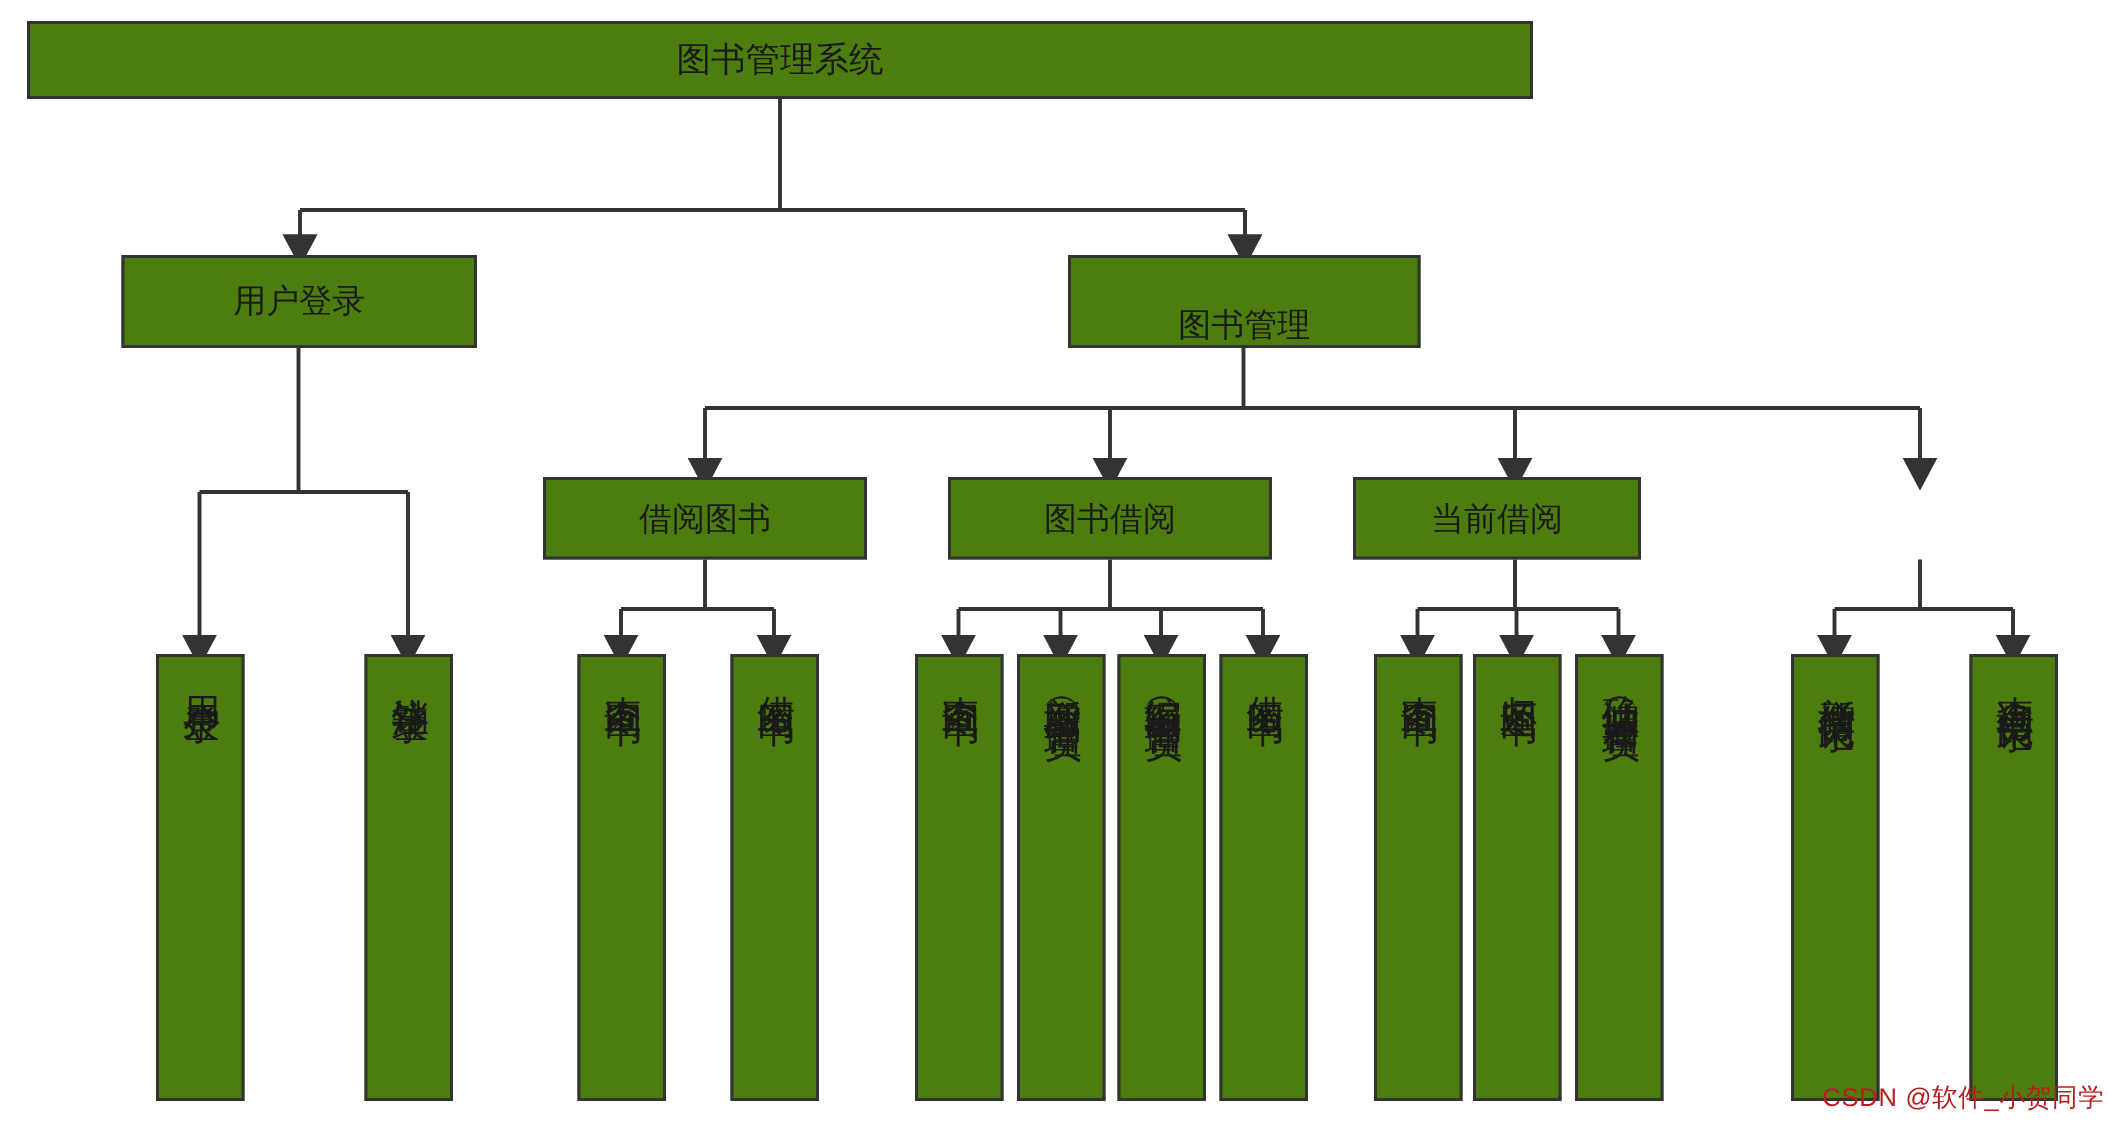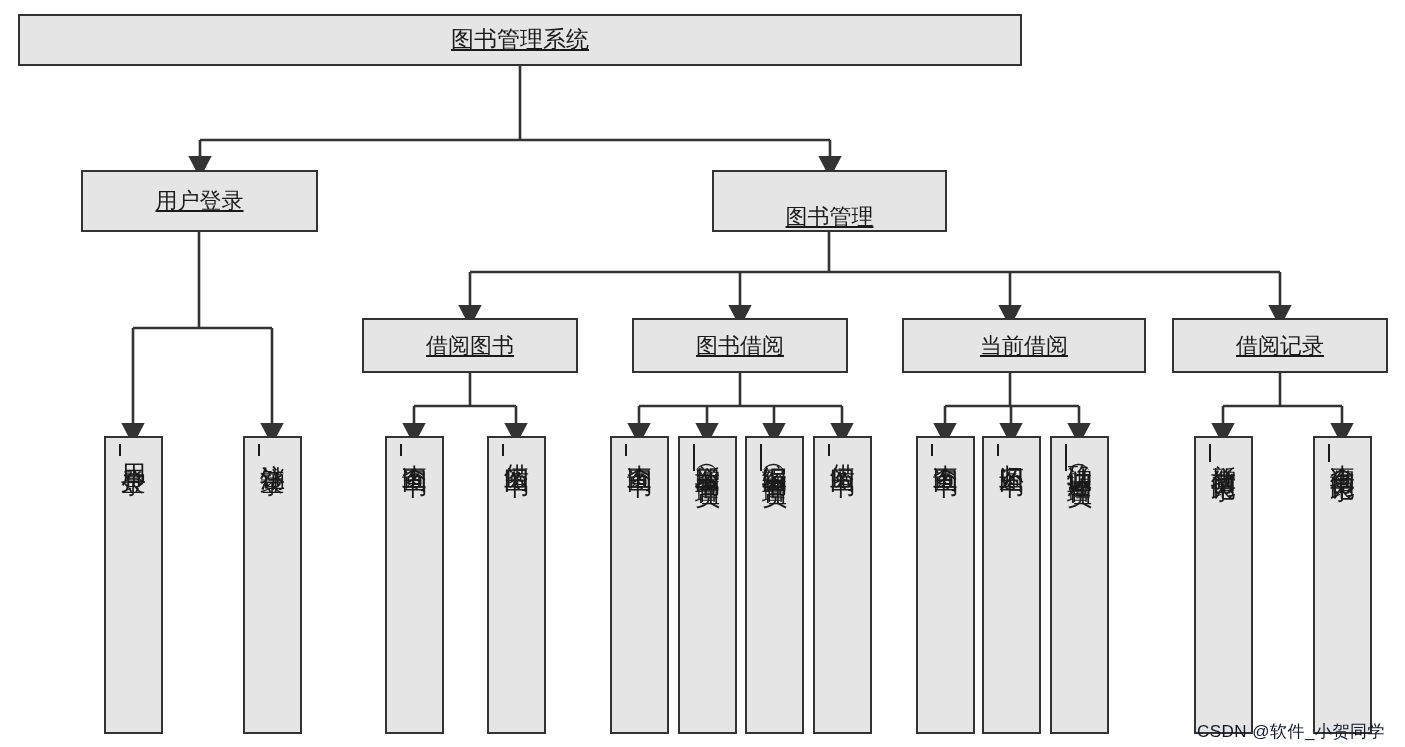--- a/index.html
+++ b/index.html
@@ -23,27 +23,26 @@
     position: absolute;
     left: 0;
     top: 0;
     width: 1405px;
     height: 747px;
     pointer-events: none;
   }
   .node {
     position: absolute;
     box-sizing: border-box;
-    background: #e5e5e5;
+    background: #4d7c0f;
     border: 2.5px solid #333333;
     display: flex;
     align-items: center;
     justify-content: center;
     color: #1a1a1a;
-    text-decoration: underline;
   }
   .node-label {
     display: block;
     text-align: center;
     line-height: 1.18;
     white-space: nowrap;
   }
   .node.horizontal .node-label {
     font-size: 22px;
   }
@@ -58,24 +57,24 @@
   .node.leaf .node-label {
     writing-mode: vertical-rl;
     text-orientation: upright;
     font-size: 25px;
     letter-spacing: 3px;
     line-height: 1;
     white-space: nowrap;
   }
   #watermark {
     position: absolute;
-    right: 20px;
+    right: 2px;
     bottom: 4px;
     font-size: 17px;
-    color: #0f172a;
+    color: #b91c1c;
     letter-spacing: 0.5px;
     white-space: nowrap;
   }
 </style>
 </head>
 <body>
 
 <div id="diagram-root">
 
   <svg id="connector-layer" viewBox="0 0 1405 747" width="1405" height="747">
@@ -139,25 +138,22 @@
   <div class="node horizontal" style="left: 712px; top: 170px; width: 235px; height: 62px; align-items: flex-end;">
     <span class="node-label">图书管理</span>
   </div>
 
   <div class="node horizontal" style="left: 362px; top: 318px; width: 216px; height: 55px;">
     <span class="node-label">借阅图书</span>
   </div>
   <div class="node horizontal" style="left: 632px; top: 318px; width: 216px; height: 55px;">
     <span class="node-label">图书借阅</span>
   </div>
-  <div class="node horizontal" style="left: 902px; top: 318px; width: 244px; height: 55px;">
+  <div class="node horizontal" style="left: 902px; top: 318px; width: 192px; height: 55px;">
     <span class="node-label">当前借阅</span>
-  </div>
-  <div class="node horizontal" style="left: 1172px; top: 318px; width: 216px; height: 55px;">
-    <span class="node-label">借阅记录</span>
   </div>
 
   <div class="node leaf" style="left: 104px; top: 436px; width: 59px; height: 298px;">
     <span class="node-label">用户登录</span>
   </div>
   <div class="node leaf" style="left: 243px; top: 436px; width: 59px; height: 298px;">
     <span class="node-label">注销登录</span>
   </div>
   <div class="node leaf" style="left: 385px; top: 436px; width: 59px; height: 298px;">
     <span class="node-label">查询图书</span>

